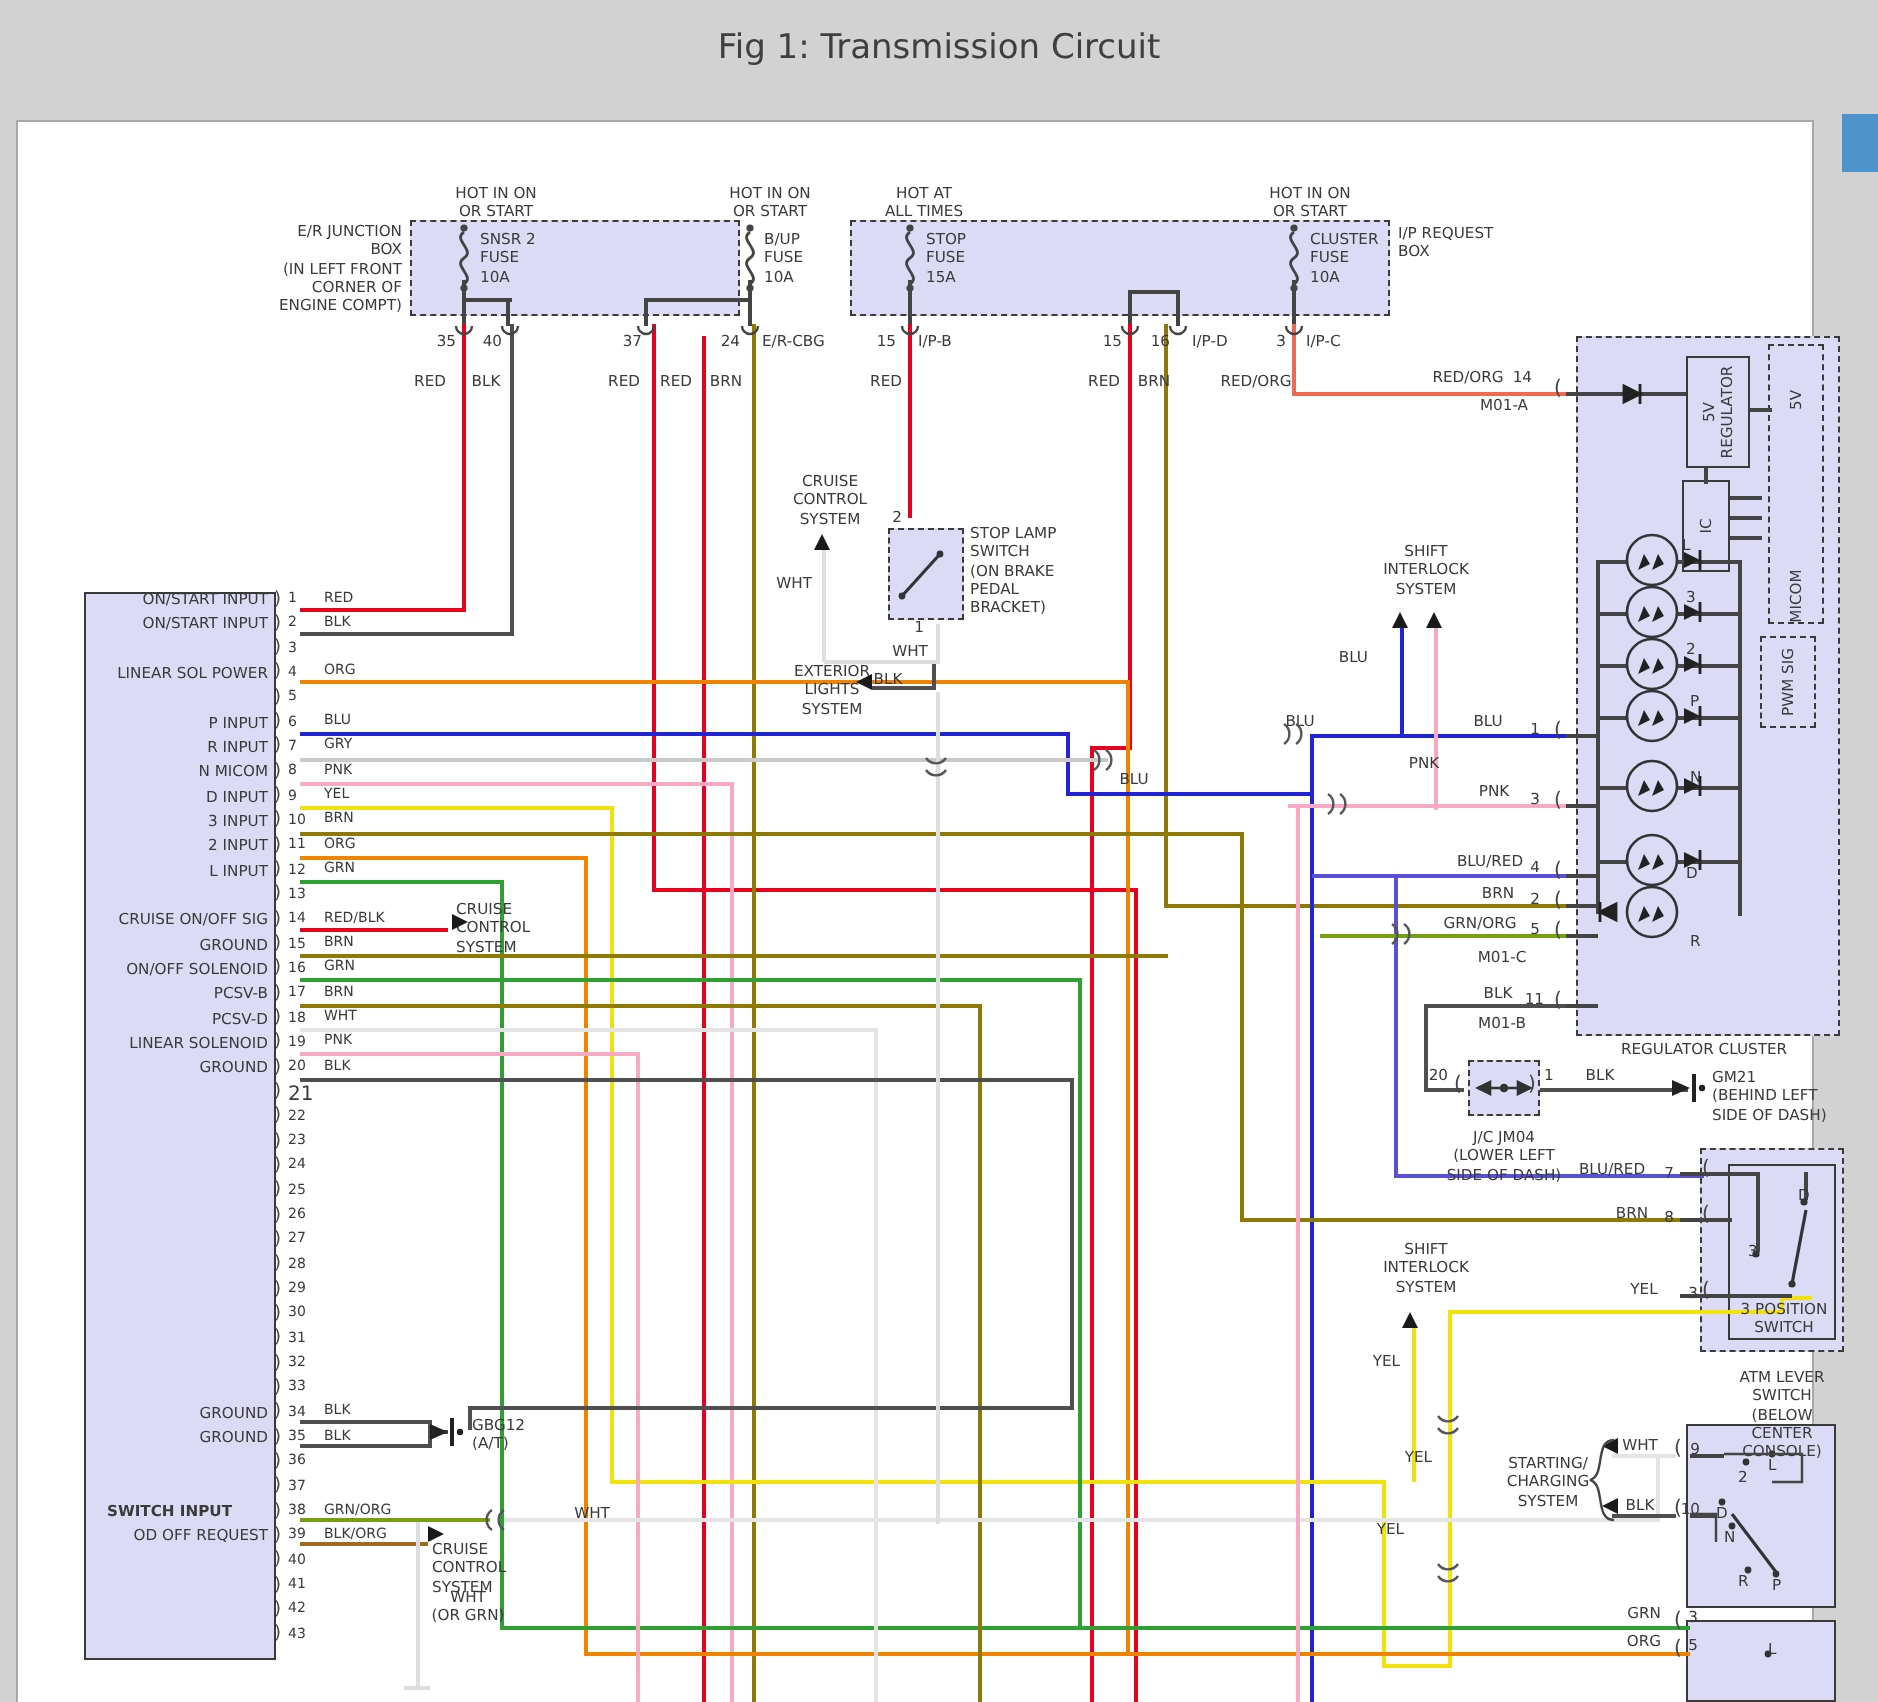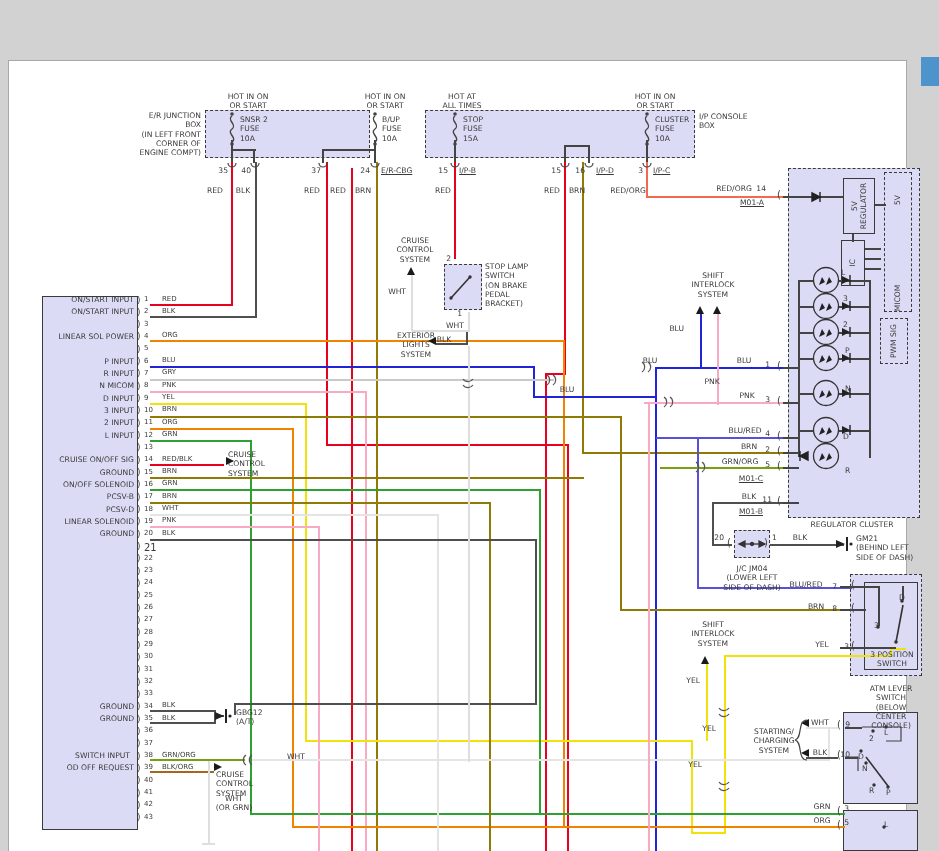--- a/index.html
+++ b/index.html
@@ -9,29 +9,32 @@
   #title{position:absolute;left:50%;top:14px;transform:translateX(-50%);
          font-size:17px;color:#3f3f3f;}
   #page{position:absolute;left:8px;top:60px;width:897px;height:791px;
         background:#ffffff;border:1px solid #a8a8a8;}
   #thumb{position:absolute;left:921px;top:57px;width:18px;height:29px;background:#4e94cc;}
   .wire{position:absolute;}
   .box{position:absolute;border:1.6px dashed #3a3a3a;box-sizing:border-box;}
   .box.s{border:1.4px solid #3a3a3a;}
   .box.f{background:#dbdbf5;}
   .lbl{position:absolute;font-size:7.6px;line-height:1.22;color:#3a3a3a;white-space:pre-line;}
-  .lbl.u{text-decoration:underline;}
+  .lbl.u{}
   .lbl.g{font-size:10px;color:#444;}
   .ar{position:absolute;width:0;height:0;border:solid transparent;}
   svg.glyphs{position:absolute;left:0;top:0;}
 </style>
 </head>
 <body>
 
 <div id="stage">
+  <div id="titlebar">
+    <div id="title">Fig 1: Transmission Circuit</div>
+  </div>
   <div id="page"></div>
   <div id="thumb"></div>
   <div id="layer" style="position:absolute;left:0;top:0;width:939px;height:851px;">
       <div class="box f" style="left: 205px; top: 110px; width: 165px; height: 48px;"></div>
       <div class="box f" style="left: 425px; top: 110px; width: 270px; height: 48px;"></div>
       <div class="box s f" style="left: 42px; top: 296px; width: 96px; height: 534px;"></div>
       <div class="box f" style="left: 788px; top: 168px; width: 132px; height: 350px;"></div>
       <div class="box" style="left: 884px; top: 172px; width: 28px; height: 140px;"></div>
       <div class="box" style="left: 880px; top: 318px; width: 28px; height: 46px;"></div>
       <div class="box s f" style="left: 843px; top: 178px; width: 32px; height: 56px;"></div>
@@ -183,21 +186,21 @@
 OR START</div>
       <div class="lbl" style="left: 462px; top: 92px; transform: translateX(-50%); text-align: center;">HOT AT
 ALL TIMES</div>
       <div class="lbl" style="left: 655px; top: 92px; transform: translateX(-50%); text-align: center;">HOT IN ON
 OR START</div>
       <div class="lbl" style="left: 201px; top: 111px; transform: translateX(-100%); text-align: right;">E/R JUNCTION
 BOX
 (IN LEFT FRONT
 CORNER OF
 ENGINE COMPT)</div>
-      <div class="lbl" style="left: 699px; top: 112px;">I/P CONSOLE
+      <div class="lbl" style="left: 699px; top: 112px;">I/P REQUEST
 BOX</div>
       <div class="lbl" style="left: 240px; top: 115px;">SNSR 2
 FUSE
 10A</div>
       <div class="lbl" style="left: 382px; top: 115px;">B/UP
 FUSE
 10A</div>
       <div class="lbl" style="left: 463px; top: 115px;">STOP
 FUSE
 15A</div>
@@ -468,21 +471,21 @@
       <div class="lbl" style="left: 144px; top: 714.05px; font-size: 7px;">35</div>
       <div class="lbl" style="left: 137px; top: 713.55px; font-size: 9px; color: rgb(68, 68, 68);">)</div>
       <div class="lbl" style="left: 134px; top: 714.05px; transform: translateX(-100%); text-align: right;">GROUND</div>
       <div class="lbl" style="left: 162px; top: 713.55px; font-size: 7px;">BLK</div>
       <div class="lbl" style="left: 144px; top: 726.375px; font-size: 7px;">36</div>
       <div class="lbl" style="left: 137px; top: 725.875px; font-size: 9px; color: rgb(68, 68, 68);">)</div>
       <div class="lbl" style="left: 144px; top: 738.7px; font-size: 7px;">37</div>
       <div class="lbl" style="left: 137px; top: 738.2px; font-size: 9px; color: rgb(68, 68, 68);">)</div>
       <div class="lbl" style="left: 144px; top: 751.025px; font-size: 7px;">38</div>
       <div class="lbl" style="left: 137px; top: 750.525px; font-size: 9px; color: rgb(68, 68, 68);">)</div>
-      <div class="lbl" style="left: 130px; top: 751.025px; transform: translateX(-100%); text-align: right;">SWITCH INPUT</div>
+      <div class="lbl" style="left: 116px; top: 751.025px; transform: translateX(-100%); text-align: right; font-weight: bold;">SWITCH INPUT</div>
       <div class="lbl" style="left: 162px; top: 750.525px; font-size: 7px;">GRN/ORG</div>
       <div class="lbl" style="left: 144px; top: 763.35px; font-size: 7px;">39</div>
       <div class="lbl" style="left: 137px; top: 762.85px; font-size: 9px; color: rgb(68, 68, 68);">)</div>
       <div class="lbl" style="left: 134px; top: 763.35px; transform: translateX(-100%); text-align: left;">OD OFF REQUEST</div>
       <div class="lbl" style="left: 162px; top: 762.85px; font-size: 7px;">BLK/ORG</div>
       <div class="lbl" style="left: 144px; top: 775.675px; font-size: 7px;">40</div>
       <div class="lbl" style="left: 137px; top: 775.175px; font-size: 9px; color: rgb(68, 68, 68);">)</div>
       <div class="lbl" style="left: 144px; top: 788px; font-size: 7px;">41</div>
       <div class="lbl" style="left: 137px; top: 787.5px; font-size: 9px; color: rgb(68, 68, 68);">)</div>
       <div class="lbl" style="left: 144px; top: 800.325px; font-size: 7px;">42</div>

